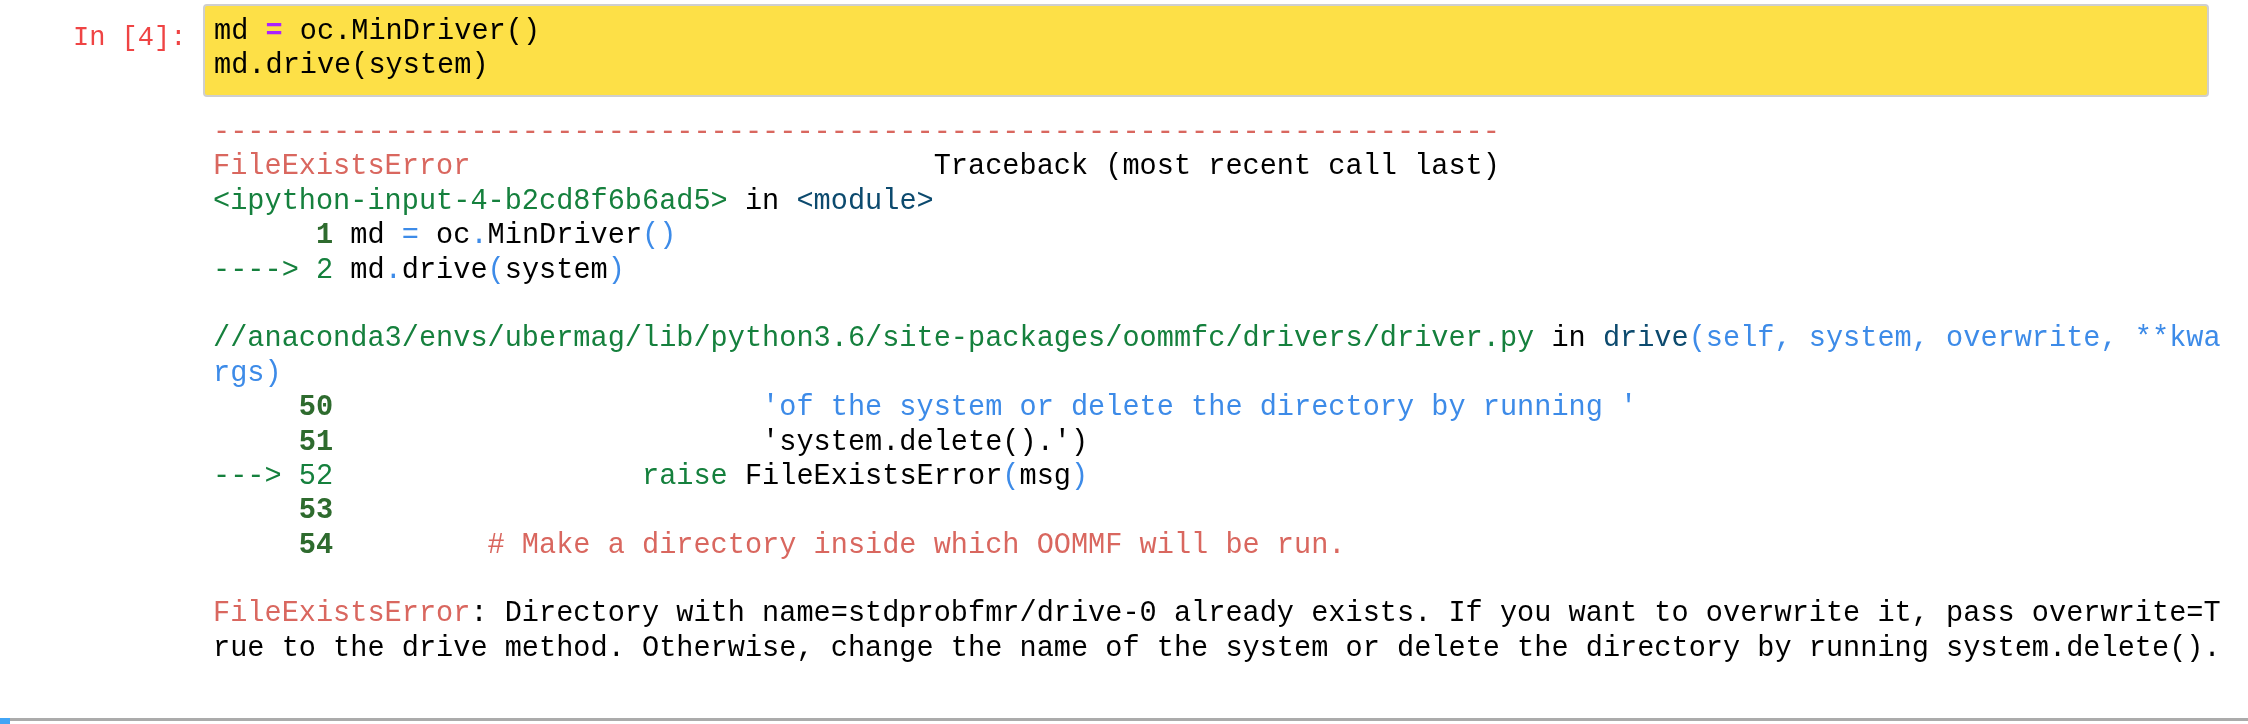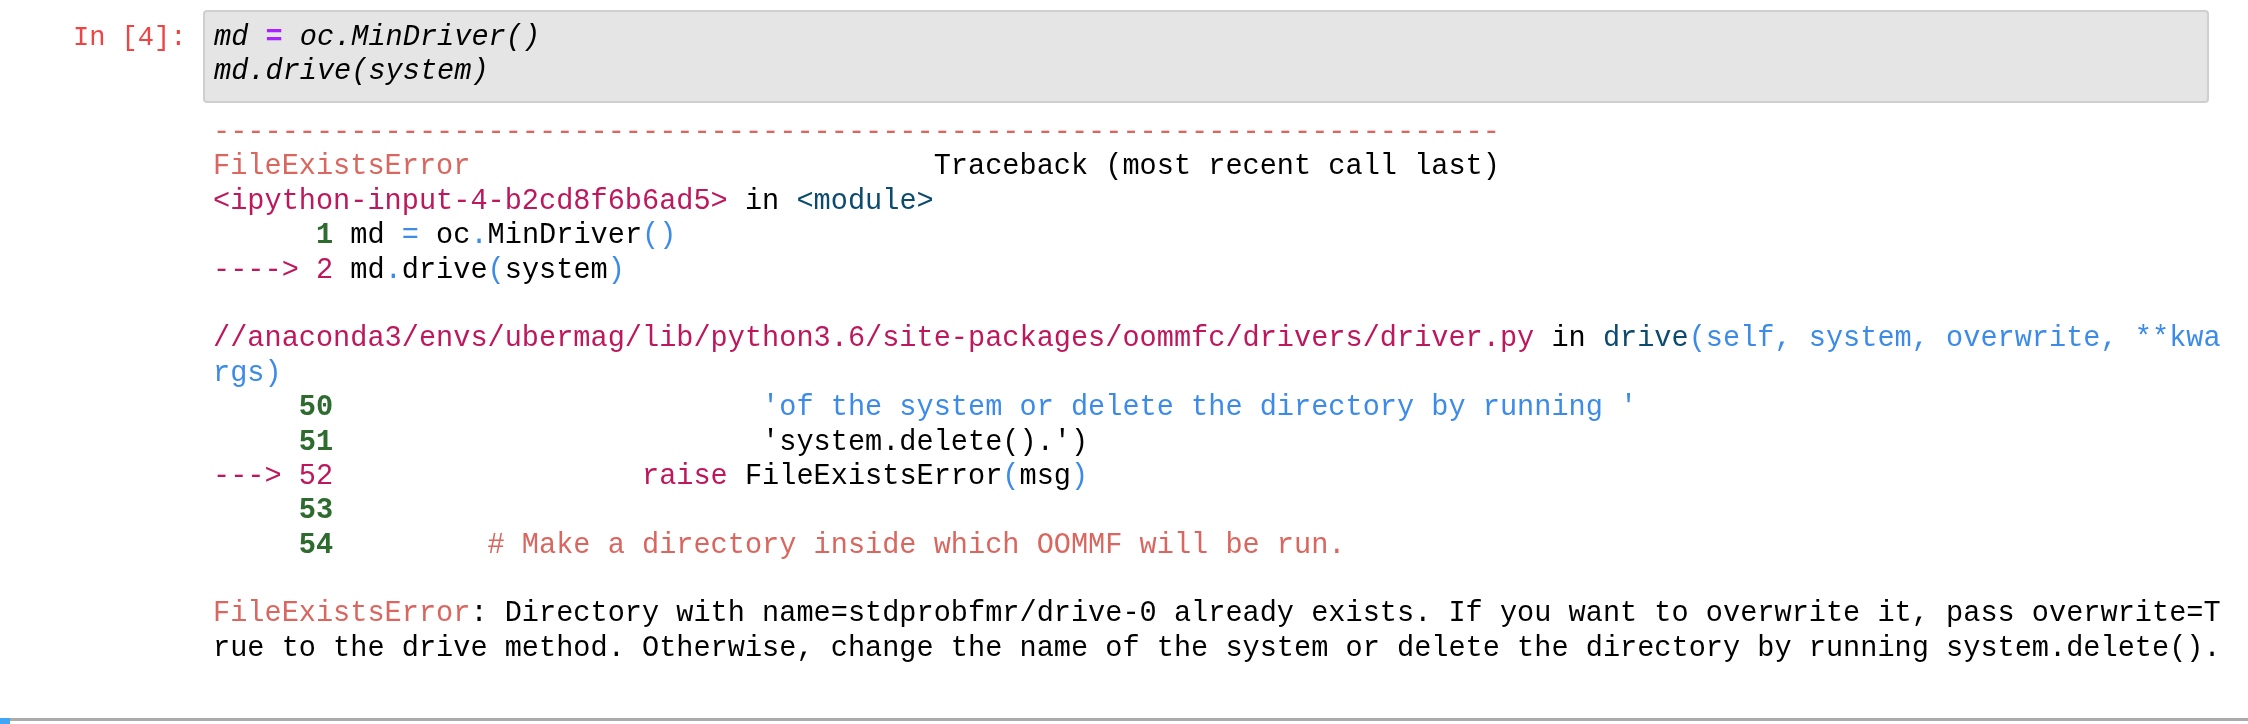--- a/index.html
+++ b/index.html
@@ -1,28 +1,28 @@
 <!DOCTYPE html>
 <html><head>
 <meta charset="utf-8">
 <style>
   html, body { margin: 0; padding: 0; background: #ffffff; }
   body { width: 2248px; height: 724px; position: relative; overflow: hidden;
          font-family: "Liberation Mono", "DejaVu Sans Mono", monospace; }
   .prompt { position: absolute; left: 73px; top: 21px; font-size: 27px; line-height: 34px;
             color: #ef4444; white-space: pre; }
-  .input-box { position: absolute; left: 203px; top: 10px; width: 2002px; height: 89px;
-               background: #e5e5e5; border: 2px solid #CFCFCF; border-radius: 4px; font-style: italic; }
+  .input-box { position: absolute; left: 203px; top: 4px; width: 2002px; height: 89px;
+               background: #fde047; border: 2px solid #CFCFCF; border-radius: 4px; }
   .code { position: absolute; left: 9px; top: 9px; font-size: 28.6px; line-height: 34px;
           color: #000; white-space: pre; }
   .output { position: absolute; left: 213px; top: 116px; font-size: 28.6px; line-height: 34.4px;
             color: #000; white-space: pre; }
   .line { height: 34.4px; display: block; }
   .red { color: #D9675F; }
-  .green { color: #be185d; }
+  .green { color: #15803d; }
   .dgreen { color: #2E6B2E; font-weight: bold; }
   .cyan { color: #0c4a6e; }
   .blue { color: #3D8BE8; }
   .purple { color: #AA22FF; font-weight: bold; }
   .bottom-bar { position: absolute; left: 0; top: 718px; width: 2248px; height: 3px; background: #ABABAB; }
   .bottom-mark { position: absolute; left: 0; top: 718px; width: 10px; height: 6px; background: #42A5F5; }
 </style>
 </head>
 <body>
 

